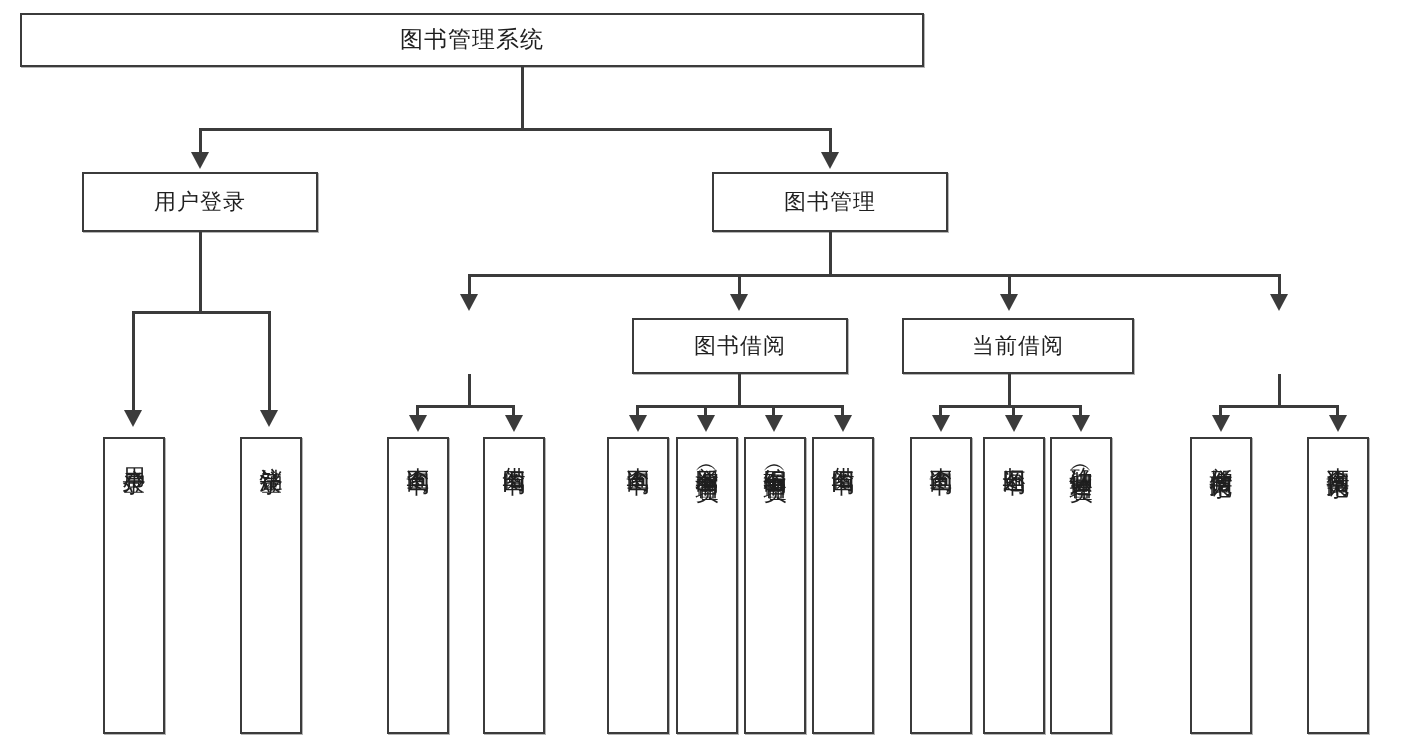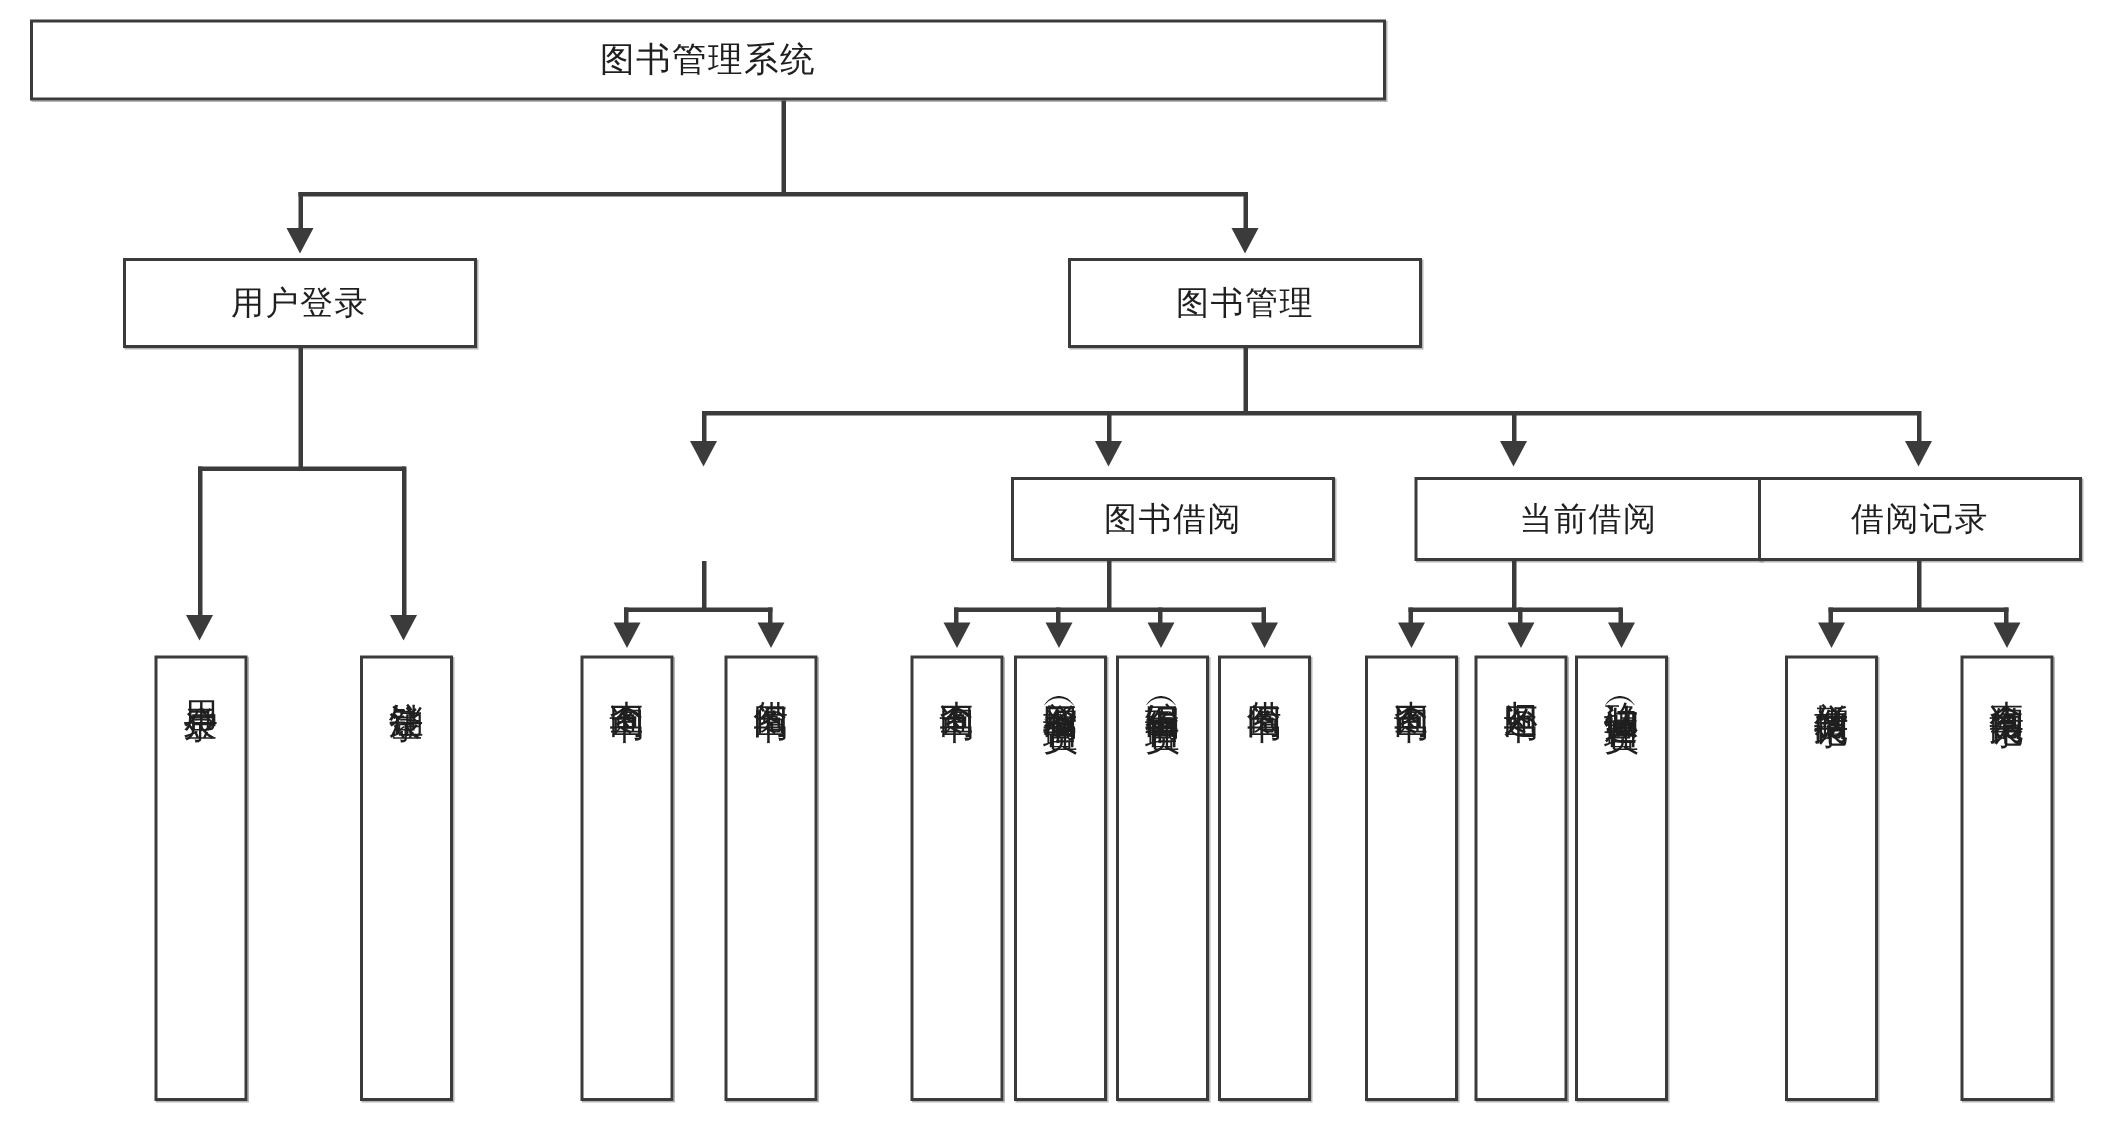--- a/index.html
+++ b/index.html
@@ -90,31 +90,28 @@
 
   <div class="node h" style="left:82px;top:172px;width:236px;height:60px;">
     <span class="lbl">用户登录</span>
   </div>
 
   <div class="node h" style="left:712px;top:172px;width:236px;height:60px;align-items:center;">
     <span class="lbl">图书管理</span>
   </div>
 
 
-  <div class="node h" style="left:632px;top:318px;width:216px;height:56px;margin-left:42px;">
+  <div class="node h" style="left:632px;top:318px;width:216px;height:56px;">
     <span class="lbl">图书借阅</span>
   </div>
 
-  <div class="node h" style="left:902px;top:318px;width:232px;height:56px;margin-left:41px;">
+  <div class="node h" style="left:902px;top:318px;width:232px;height:56px;">
     <span class="lbl">当前借阅</span>
   </div>
 
-  <div class="node h" style="left:1172px;top:318px;width:216px;height:56px;">
-    <span class="lbl">借阅记录</span>
-  </div>
 
   <div class="node v" style="left:103px;top:437px;width:62px;height:297px;">
     <span class="lbl">用户登录</span>
   </div>
   <div class="node v" style="left:240px;top:437px;width:62px;height:297px;">
     <span class="lbl">注销登录</span>
   </div>
 
   <div class="node v" style="left:387px;top:437px;width:62px;height:297px;">
     <span class="lbl">查询图书</span>

